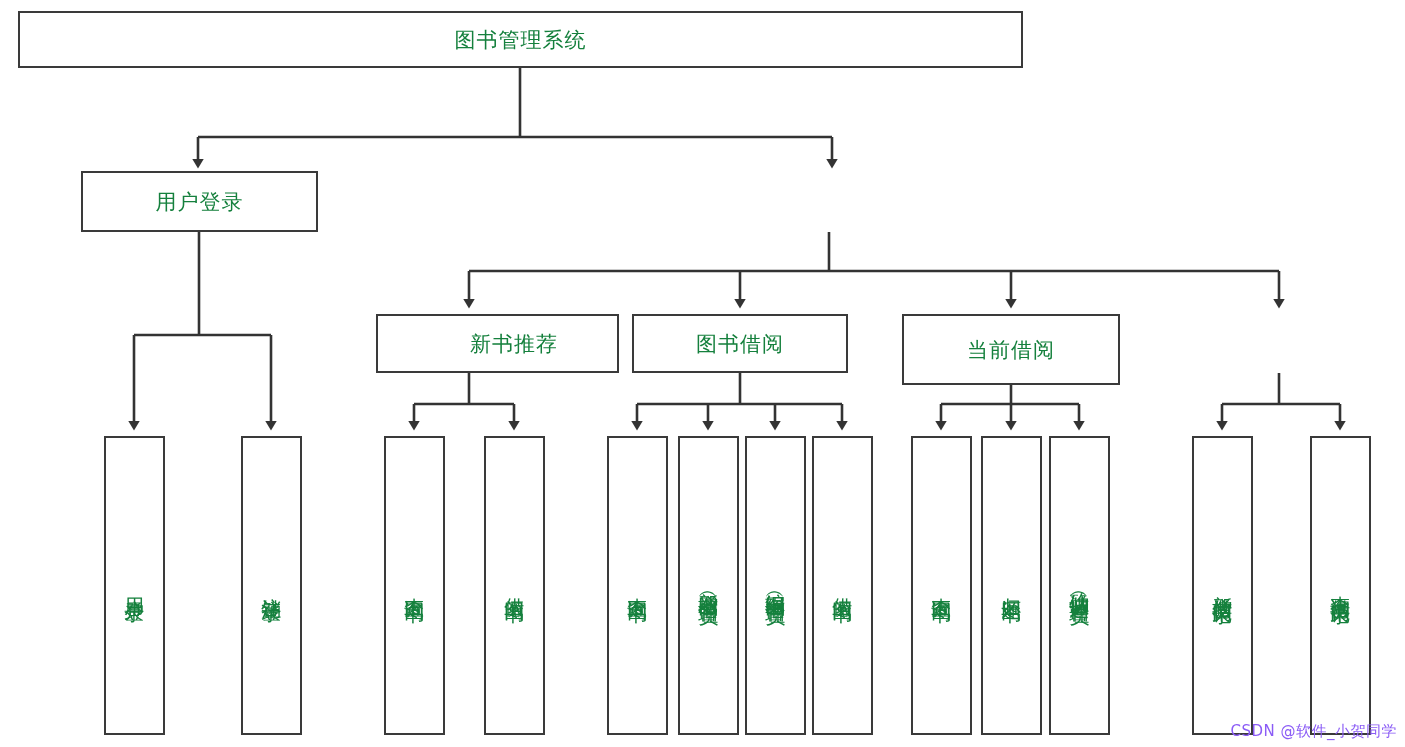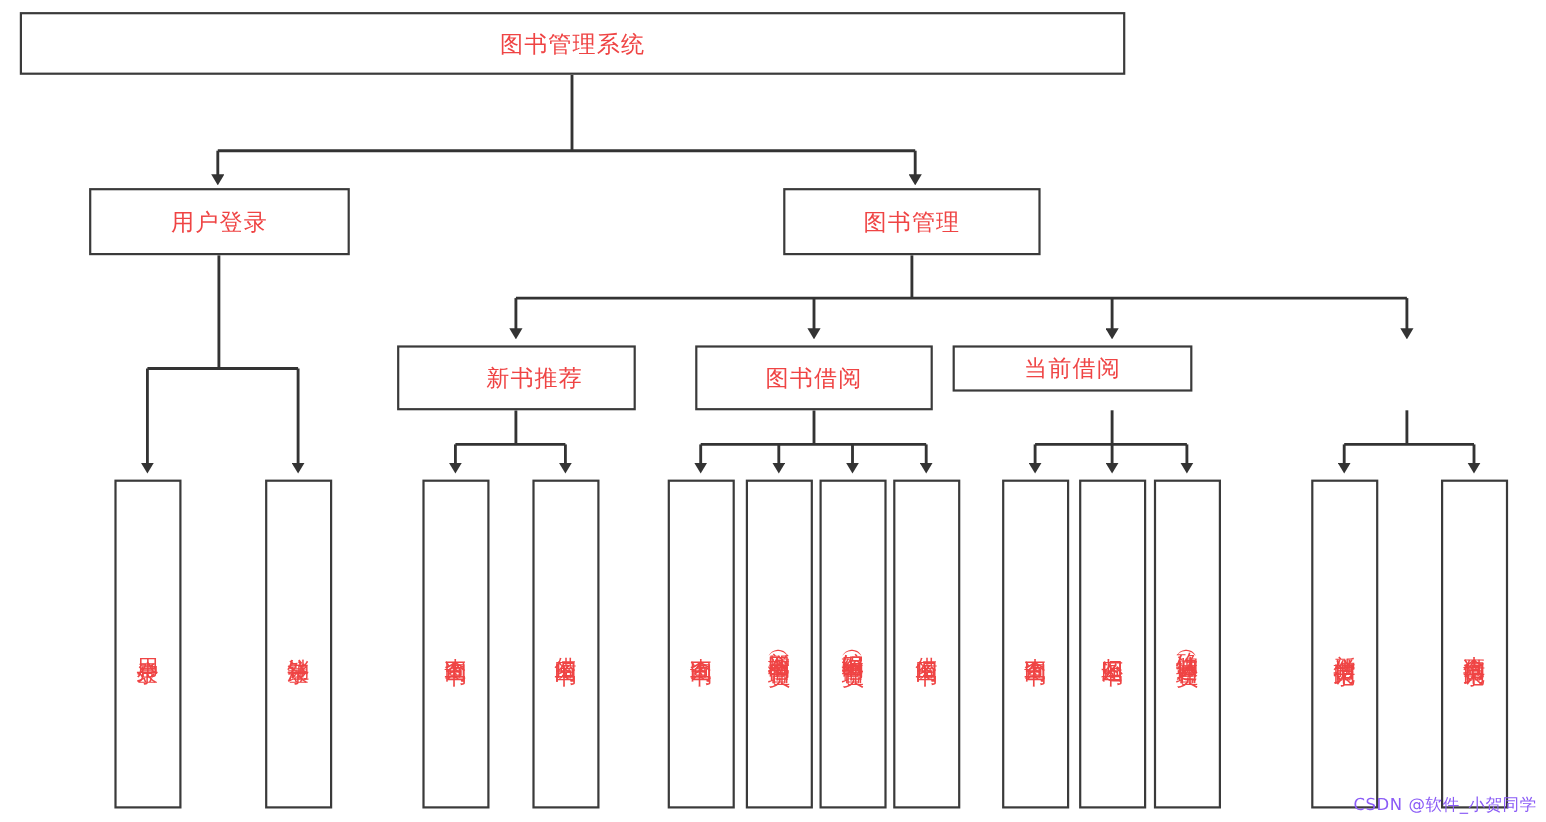--- a/index.html
+++ b/index.html
@@ -2,21 +2,21 @@
 <html><head>
 <meta charset="utf-8">
 <style>
   html,body{margin:0;padding:0;background:#ffffff;}
   body{width:1405px;height:747px;overflow:hidden;
        font-family:"DejaVu Sans","Liberation Sans",sans-serif;}
   #canvas{position:relative;width:1405px;height:747px;background:#fff;}
   svg#wires{position:absolute;left:0;top:0;width:1405px;height:747px;}
   .node{position:absolute;box-sizing:border-box;background:#ffffff;
         border:2.5px solid #3a3a3a;display:flex;align-items:center;
-        justify-content:center;color:#ef4444;}
+        justify-content:center;color:#15803d;}
   .node.h{font-size:21px;letter-spacing:1px;}
   .node.v{writing-mode:vertical-rl;text-orientation:upright;
           font-size:20px;line-height:1.22;letter-spacing:2px;
           padding:6px 0;}
   #watermark{position:absolute;right:8px;bottom:6px;font-size:15px;
              color:#8b5cf6;letter-spacing:.5px;white-space:nowrap;}
 </style>
 </head>
 <body>
 
@@ -68,25 +68,24 @@
       <path d="M1279,373 L1279,404"></path>
       <path d="M1222,404 L1340,404"></path>
       <path d="M1222,404 L1222,422" marker-end="url(#arr)"></path>
       <path d="M1340,404 L1340,422" marker-end="url(#arr)"></path>
     </g>
   </svg>
 
   <div class="node h" style="left:18px;top:11px;width:1005px;height:57px;">图书管理系统</div>
 
   <div class="node h" style="left:81px;top:171px;width:237px;height:61px;">用户登录</div>
-  <div class="node h" style="left:712px;top:171px;width:234px;height:61px;">图书管理</div>
 
-  <div class="node h" style="left:361px;top:314px;width:217px;height:59px;padding-left:33px;">新书推荐</div>
+  <div class="node h" style="left:376px;top:314px;width:243px;height:59px;padding-left:33px;">新书推荐</div>
   <div class="node h" style="left:632px;top:314px;width:216px;height:59px;">图书借阅</div>
-  <div class="node h" style="left:866px;top:314px;width:218px;height:42px;">当前借阅</div>
+  <div class="node h" style="left:902px;top:314px;width:218px;height:71px;">当前借阅</div>
 
   <div class="node v" style="left:104px;top:436px;width:61px;height:299px;">用户登录</div>
   <div class="node v" style="left:241px;top:436px;width:61px;height:299px;">注销登录</div>
 
   <div class="node v" style="left:384px;top:436px;width:61px;height:299px;">查询图书</div>
   <div class="node v" style="left:484px;top:436px;width:61px;height:299px;">借阅图书</div>
 
   <div class="node v" style="left:607px;top:436px;width:61px;height:299px;">查询图书</div>
   <div class="node v" style="left:678px;top:436px;width:61px;height:299px;">新增图书（管理员）</div>
   <div class="node v" style="left:745px;top:436px;width:61px;height:299px;">编辑图书（管理员）</div>

